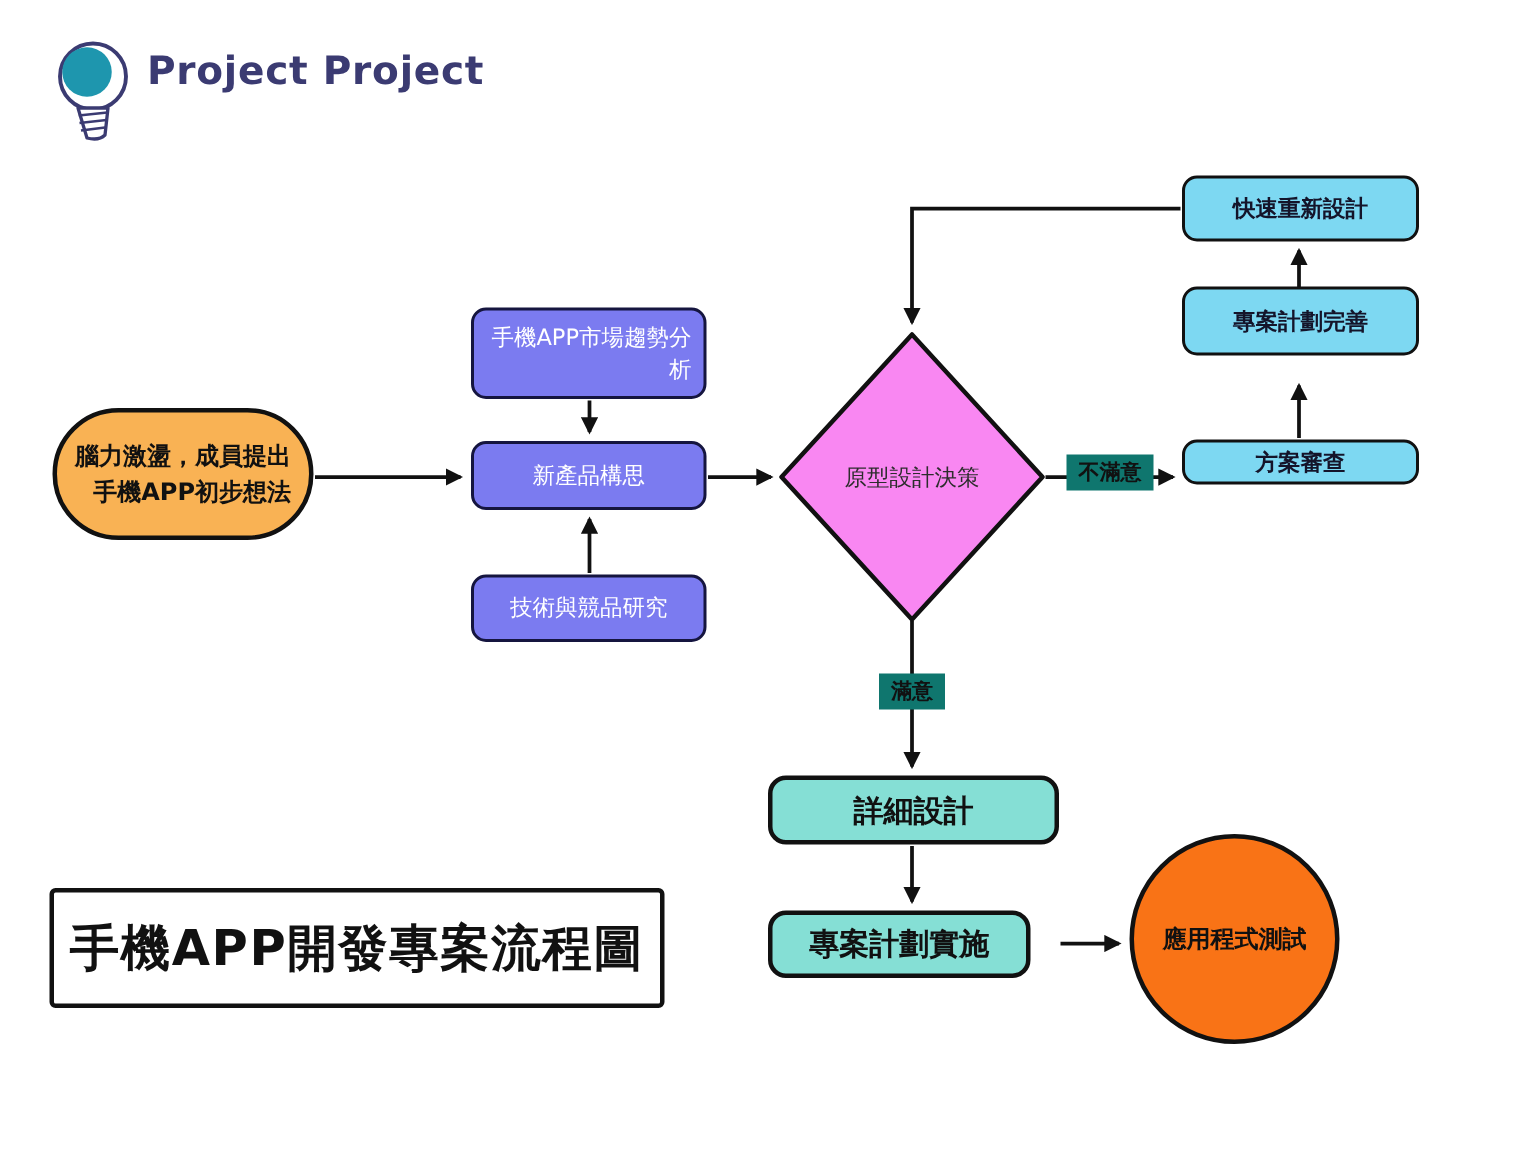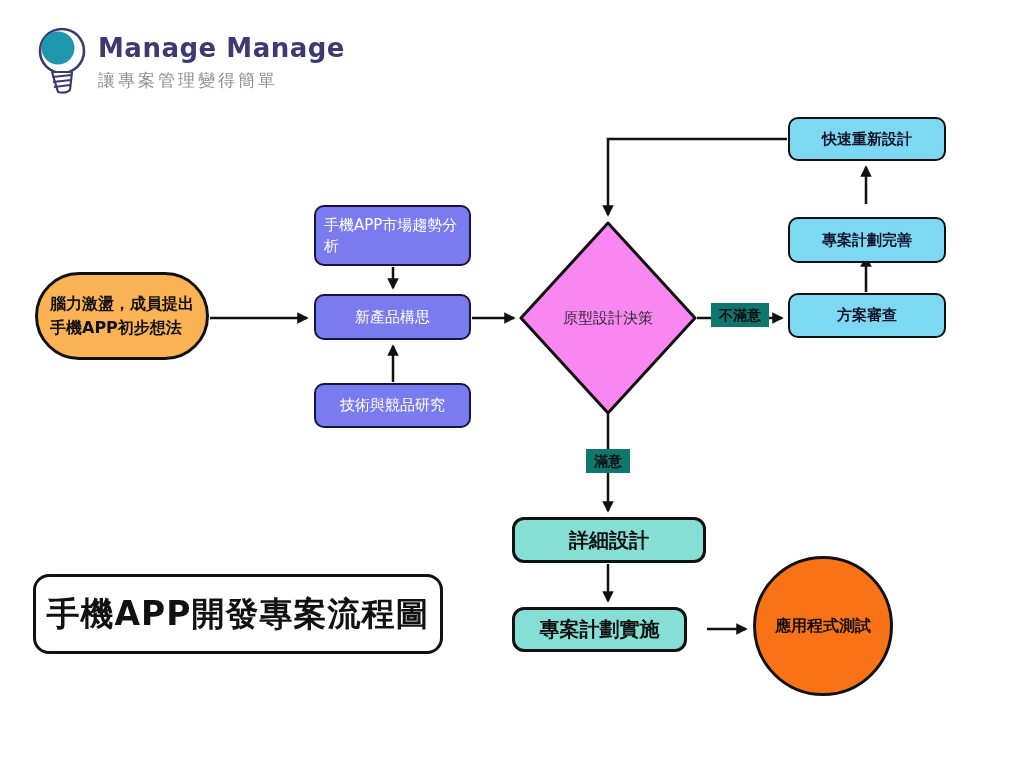--- a/index.html
+++ b/index.html
@@ -14,21 +14,21 @@
   
   .logo{position:absolute;left:34px;top:26px;display:flex;align-items:flex-start;}
   .logo-icon{width:56px;height:70px;}
   .logo-text{margin-left:8px;padding-top:8px;}
   .logo-title{font-size:26px;font-weight:800;color:#3b3b72;letter-spacing:.5px;line-height:1.1;}
   .logo-subtitle{font-size:17px;font-weight:500;color:#8f8f8f;letter-spacing:3px;margin-top:6px;}
 
   
   .node{
     position:absolute;display:flex;align-items:center;justify-content:center;
-    text-align:left;box-sizing:border-box;
+    text-align:right;box-sizing:border-box;
   }
 
   .stadium{
     left:35px;top:272px;width:174px;height:88px;
     background:#f9b254;border:3px solid #111;border-radius:44px;
     font-size:16px;font-weight:600;color:#111;line-height:1.5;
   }
 
   .purple{
     background:#7b7bf0;border:2.5px solid #15153f;border-radius:10px;
@@ -37,22 +37,22 @@
   }
   .n-market{left:314px;top:205px;width:157px;height:61px;}
   .n-idea{left:314px;top:294px;width:157px;height:46px;}
   .n-tech{left:314px;top:383px;width:157px;height:45px;}
 
   .cyan{
     background:#7dd8f2;border:2.5px solid #111;border-radius:10px;
     color:#14142a;font-size:15px;font-weight:600;
   }
   .n-redesign{left:788px;top:117px;width:158px;height:44px;}
-  .n-plancomplete{left:788px;top:217px;width:158px;height:46px;}
-  .n-review{left:788px;top:293px;width:158px;height:45px;}
+  .n-plancomplete{left:788px;top:191px;width:158px;height:46px;}
+  .n-review{left:788px;top:293px;width:158px;height:30px;}
 
   .teal{
     background:#85dfd5;border:3px solid #111;border-radius:12px;
     color:#111;font-size:20px;font-weight:600;
   }
   .n-detail{left:512px;top:517px;width:194px;height:46px;}
   .n-implement{left:512px;top:607px;width:175px;height:45px;}
 
   .circle{
     left:753px;top:556px;width:140px;height:140px;border-radius:50%;
@@ -67,22 +67,22 @@
   }
 
   .edge-label{
     position:absolute;background:#0f766e;color:#111;
     font-size:14px;font-weight:700;padding:5px 8px;line-height:1;
   }
   .l-unsatisfied{left:711px;top:303px;}
   .l-satisfied{left:586px;top:449px;}
 
   .title-box{
-    position:absolute;left:33px;top:574px;width:404px;height:74px;
-    background:#ffffff;border:3.5px solid #111;border-radius:16px;
+    position:absolute;left:33px;top:592px;width:404px;height:74px;
+    background:#ffffff;border:3.5px solid #111;border-radius:4px;
     display:flex;align-items:center;justify-content:center;
     font-size:33px;font-weight:800;color:#111;letter-spacing:1px;
   }
 </style>
 </head>
 <body>
 
 <div id="canvas">
 
   <svg id="wires" viewBox="0 0 1024 768" xmlns="http://www.w3.org/2000/svg">
@@ -120,22 +120,21 @@
   <div class="logo">
     <svg class="logo-icon" viewBox="0 0 56 70" xmlns="http://www.w3.org/2000/svg">
       <circle cx="28" cy="25" r="22" fill="#ffffff" stroke="#3b3b72" stroke-width="2.6"></circle>
       <circle cx="24" cy="22" r="16.5" fill="#1e96ae"></circle>
       <path d="M18 46 L38 46 L36 64 Q32 68 24 66 Z" fill="#ffffff" stroke="#3b3b72" stroke-width="2.2" stroke-linejoin="round"></path>
       <line x1="18.5" y1="51" x2="37.5" y2="49" stroke="#3b3b72" stroke-width="1.8"></line>
       <line x1="19" y1="56" x2="37" y2="54" stroke="#3b3b72" stroke-width="1.8"></line>
       <line x1="20" y1="61" x2="36" y2="59" stroke="#3b3b72" stroke-width="1.8"></line>
     </svg>
     <div class="logo-text">
-      <div class="logo-title">Manage Manage</div>
-      <div class="logo-subtitle">讓專案管理變得簡單</div>
+      <div class="logo-title">Project Project</div>
     </div>
   </div>
 
   <div class="node purple n-market">
     <span>手機APP市場趨勢分析</span>
   </div>
 
   <div class="node stadium">
     <div>
       <div>腦力激盪，成員提出</div>

